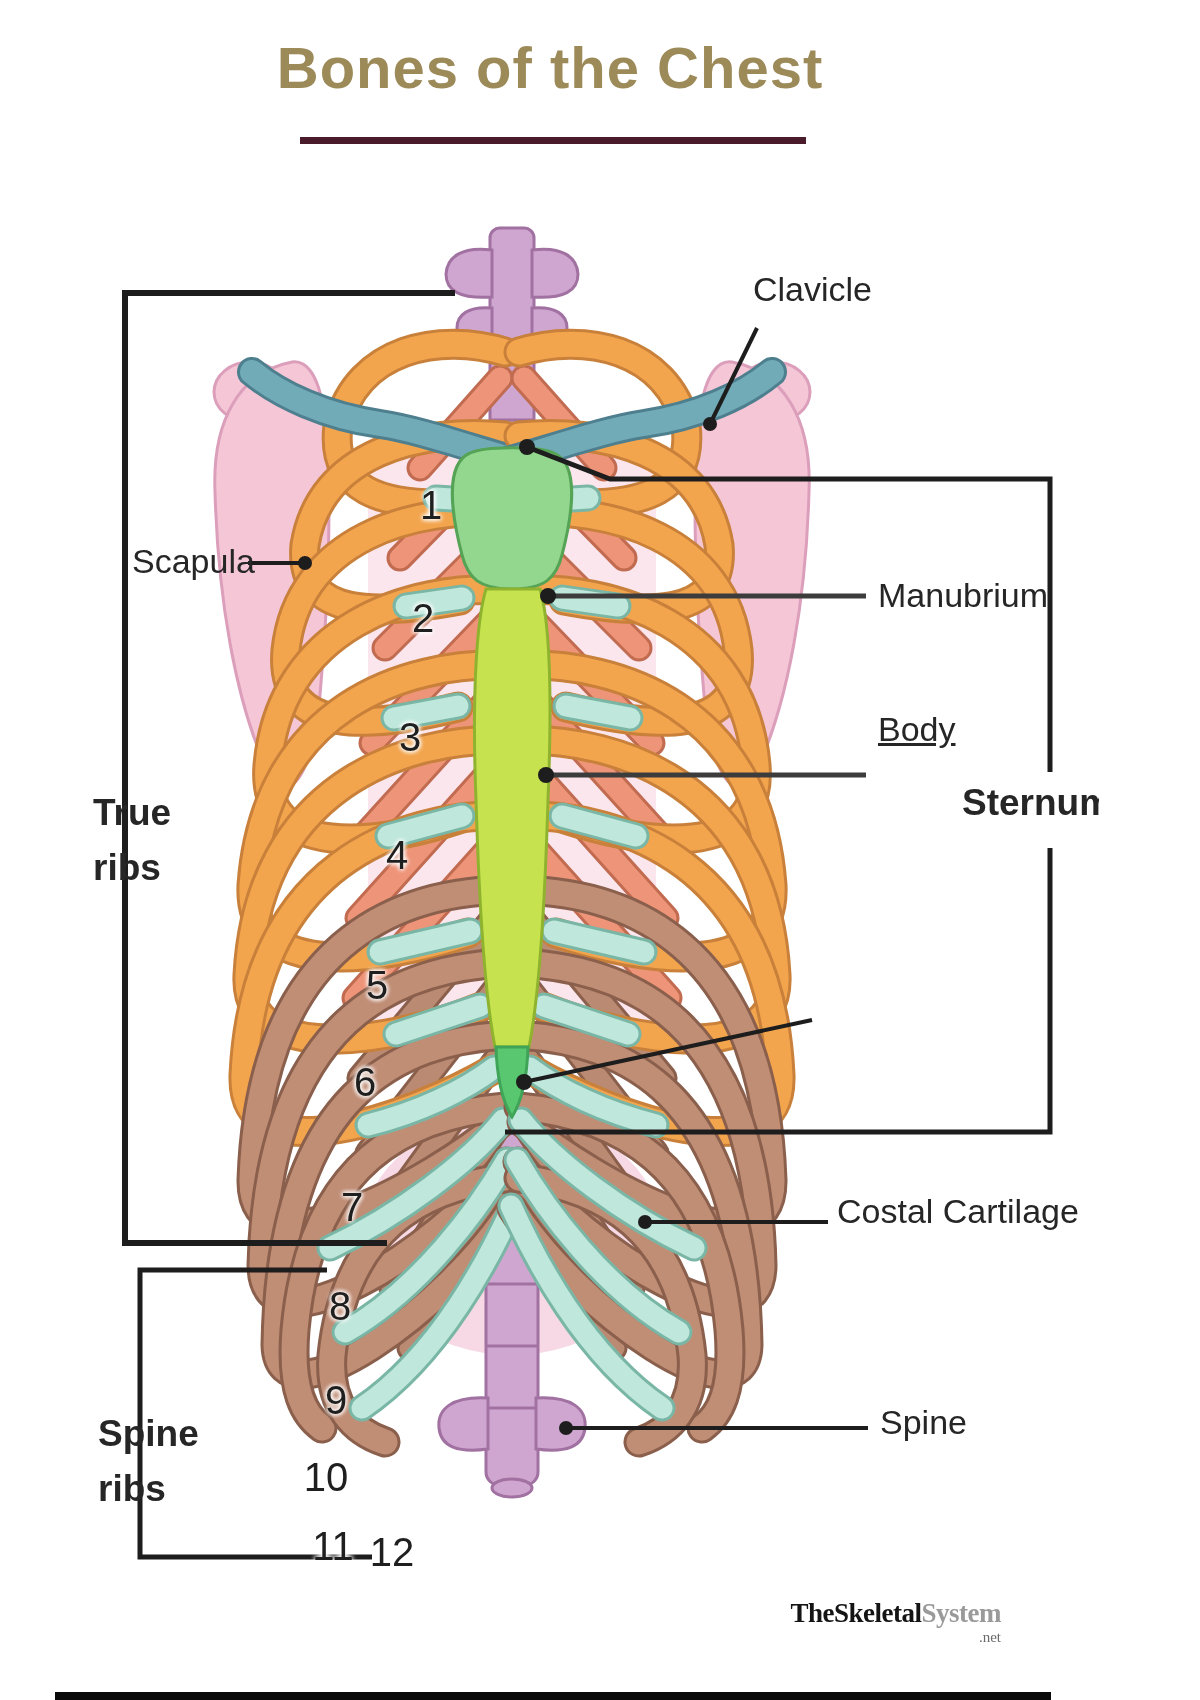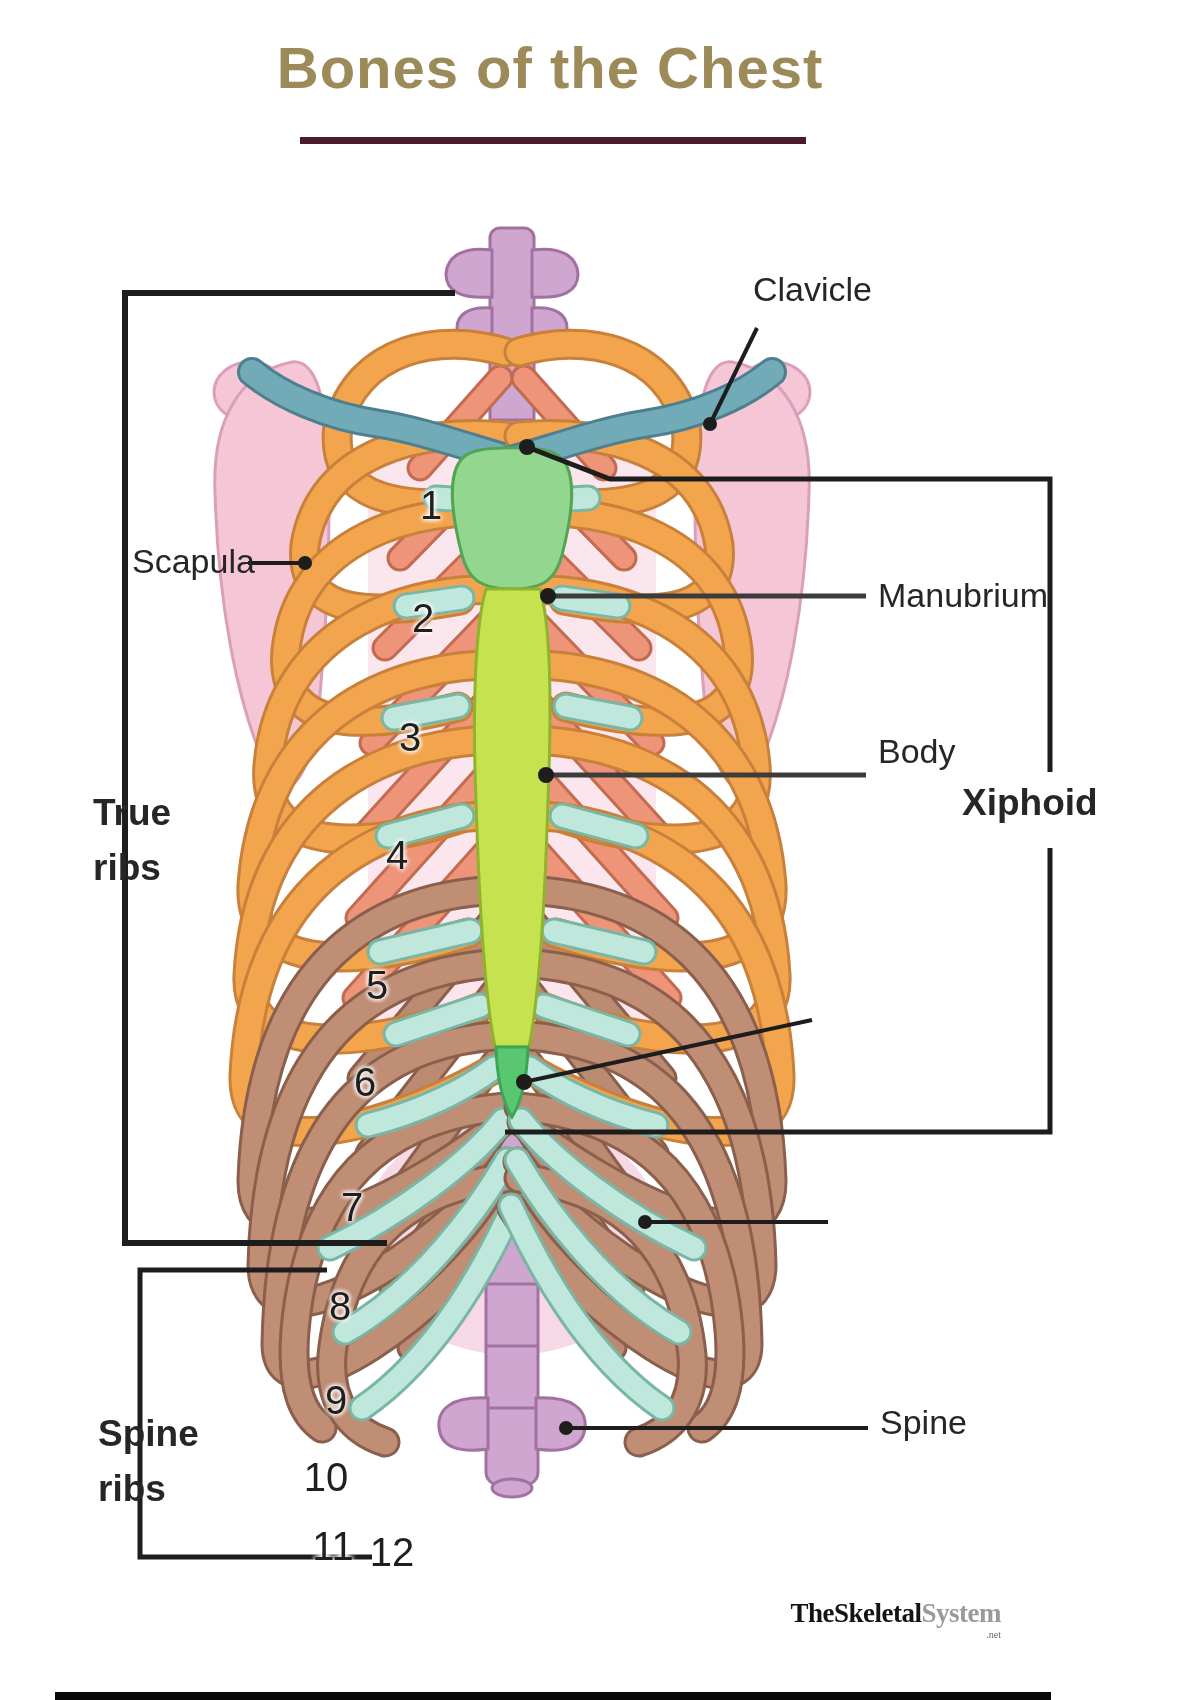--- a/index.html
+++ b/index.html
@@ -10,21 +10,21 @@
   .title-underline{position:absolute;left:300px;top:137px;width:506px;height:7px;background:#4a1b2b;}
   .lbl{position:absolute;color:#262626;font-size:34px;white-space:nowrap;line-height:1.15;}
   .lbl.bold{font-weight:bold;font-size:37px;}
   .lbl .line{display:block;}
   .lbl.twoline{line-height:55px;margin-top:40px;}
   .num{position:absolute;transform:translate(-50%,-50%);font-size:40px;color:#1f1f1f;
        text-shadow:0 0 5px #fff,0 0 5px #fff,0 0 5px #fff;}
   .watermark{position:absolute;right:98px;top:1600px;text-align:right;line-height:1;font-family:Liberation Serif, serif;}
   .wm-main{font-size:27px;font-weight:bold;color:#141414;letter-spacing:-0.5px;}
   .wm-light{color:#9a9a9a;}
-  .wm-net{display:block;font-size:10px;color:#6a6a6a;margin-top:3px;}
+  .wm-net{display:block;font-size:15px;color:#6a6a6a;margin-top:3px;}
   .bottom-bar{position:absolute;left:55px;right:48px;bottom:0;height:8px;background:#0a0a0a;}
   svg{position:absolute;left:0;top:0;}
   
   .post-o,.post-f,.postb-o,.postb-f,.true-o,.true-f,.false-o,.false-f,
   .cart-o,.cart-f,.clav-o,.clav-f{fill:none;stroke-linecap:round;}
   .post-o{stroke:#c16b50;stroke-width:27;}
   .post-f{stroke:#ee9478;stroke-width:21;}
   .postb-o{stroke:#8a5f4c;stroke-width:27;}
   .postb-f{stroke:#bb8a72;stroke-width:21;}
   .true-o{stroke:#c8803a;stroke-width:31;}
@@ -221,22 +221,23 @@
       <path class="ann" stroke-width="4" d="M 645,1222 H 828"></path>
       <circle class="dot" cx="645" cy="1222" r="7"></circle>
       <path class="ann" stroke-width="4" d="M 566,1428 H 868"></path>
       <circle class="dot" cx="566" cy="1428" r="7"></circle>
     </g>
   </svg>
 
   <div class="lbl" style="left:753px;top:270px;">Clavicle</div>
   <div class="lbl" style="left:132px;top:542px;">Scapula</div>
   <div class="lbl" style="left:878px;top:576px;">Manubrium</div>
-  <div class="lbl" style="left:878px;top:732px;">Body</div>
-  <div class="lbl bold" style="left:962px;top:782px;">Xiphoid</div>
+  <div class="lbl" style="left:878px;top:710px;text-decoration:underline;">Body</div>
+  <div class="lbl bold" style="left:962px;top:782px;">Sternum</div>
+  <div class="lbl" style="left:837px;top:1192px;">Costal Cartilage</div>
   <div class="lbl" style="left:880px;top:1403px;">Spine</div>
   <div class="lbl bold twoline" style="left:93px;top:745px;">
     <span class="line">True</span>
     <span class="line">ribs</span>
   </div>
   <div class="lbl bold twoline" style="left:98px;top:1366px;">
     <span class="line">Spine</span>
     <span class="line">ribs</span>
   </div>
 

